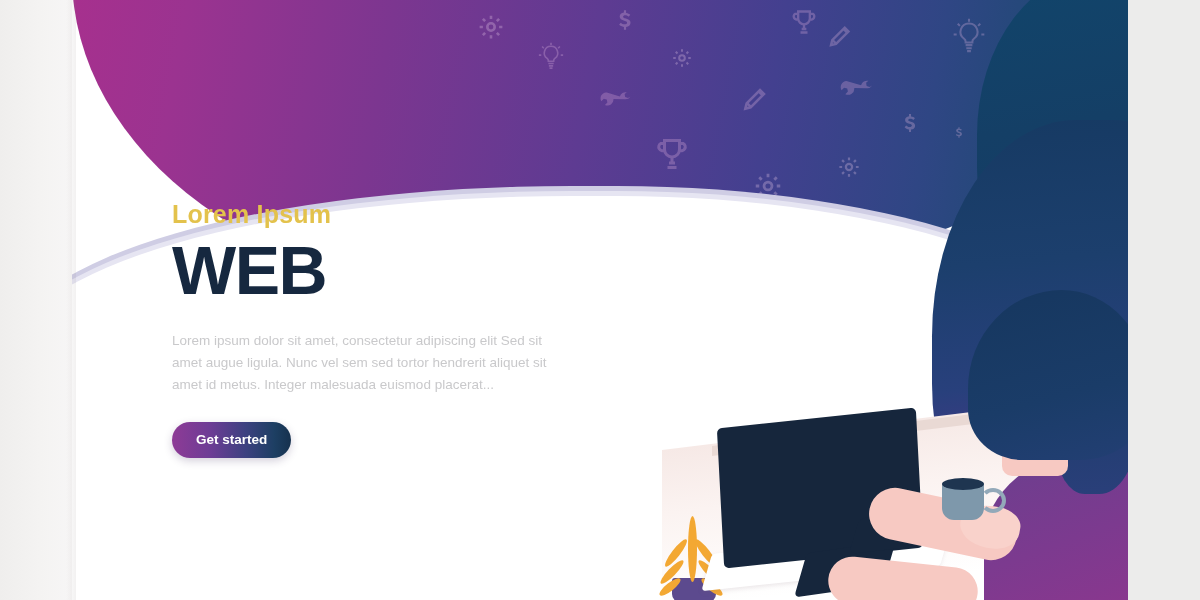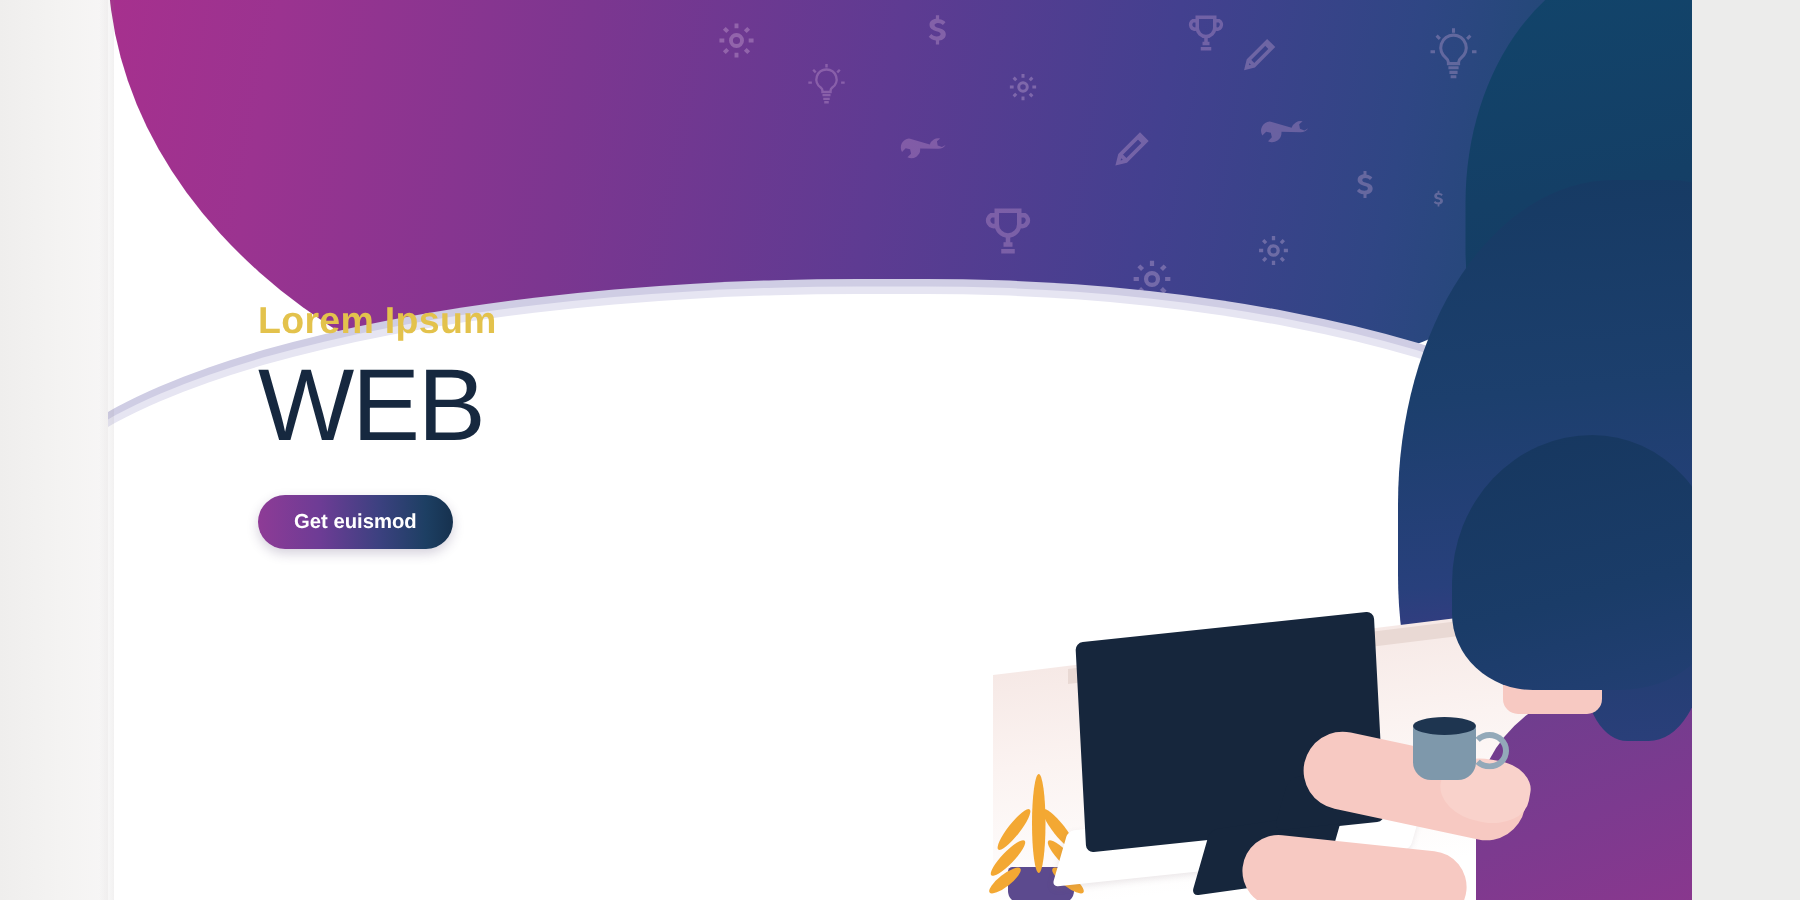--- a/index.html
+++ b/index.html
@@ -90,21 +90,21 @@
   
   .deco{position:absolute;opacity:.30;}
   .deco svg{display:block;}
 
   
   .copy{position:absolute;left:100px;top:200px;width:430px;z-index:40;}
   .eyebrow{
     font-size:25px;font-weight:bold;color:#e3c24c;letter-spacing:.2px;margin:0 0 8px 0;
   }
   .headline{
-    font-size:68px;line-height:.99;font-weight:normal;color:#16283f;margin:0;letter-spacing:-1.5px;
+    font-size:68px;line-height:.99;font-weight:bold;color:#16283f;margin:0;letter-spacing:-1.5px;
   }
   .headline span{display:block;}
   .body{
     margin:26px 0 0 0;font-size:13.5px;line-height:1.62;color:#c9c9cb;max-width:400px;
   }
   .cta{
     display:inline-block;margin-top:26px;padding:10px 24px 11px 24px;border-radius:20px;
     background:linear-gradient(90deg,#8e3b96 0%,#6d3c95 32%,#3c4180 62%,#1d3f63 86%,#16314e 100%);
     color:#ffffff;font-size:13.5px;font-weight:bold;border:none;cursor:pointer;
     box-shadow:0 3px 8px rgba(60,40,90,.22);
@@ -383,18 +383,19 @@
       <div class="mug-handle"></div>
       <div class="mug"></div>
       <div class="mug-top"></div>
     </div>
 
     <div class="copy">
       <p class="eyebrow">Lorem Ipsum</p>
       <h1 class="headline">
         <span>WEB</span>
       </h1>
-      <button class="cta">Get euismod</button>
+      <p class="body">Lorem ipsum dolor sit amet, consectetur adipiscing elit Sed sit amet augue ligula. Nunc vel sem sed tortor hendrerit aliquet sit amet id metus. Integer malesuada euismod placerat...</p>
+      <button class="cta">Get started</button>
     </div>
 
   </div>
   <div id="page-shadow-l"></div>
 </div>
 
 </body></html>

